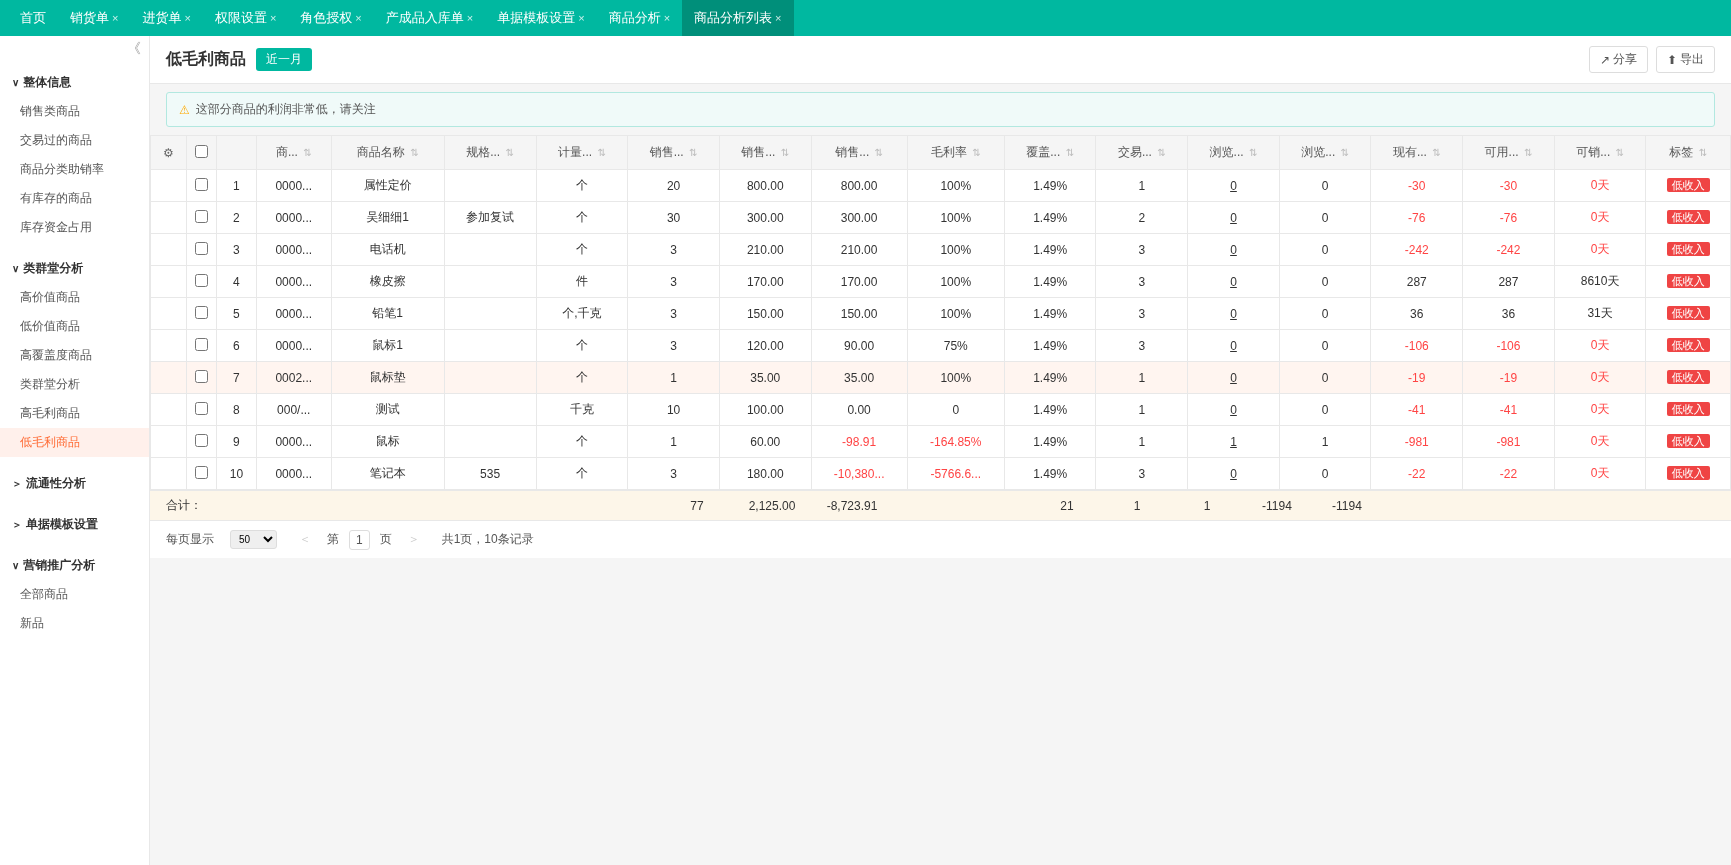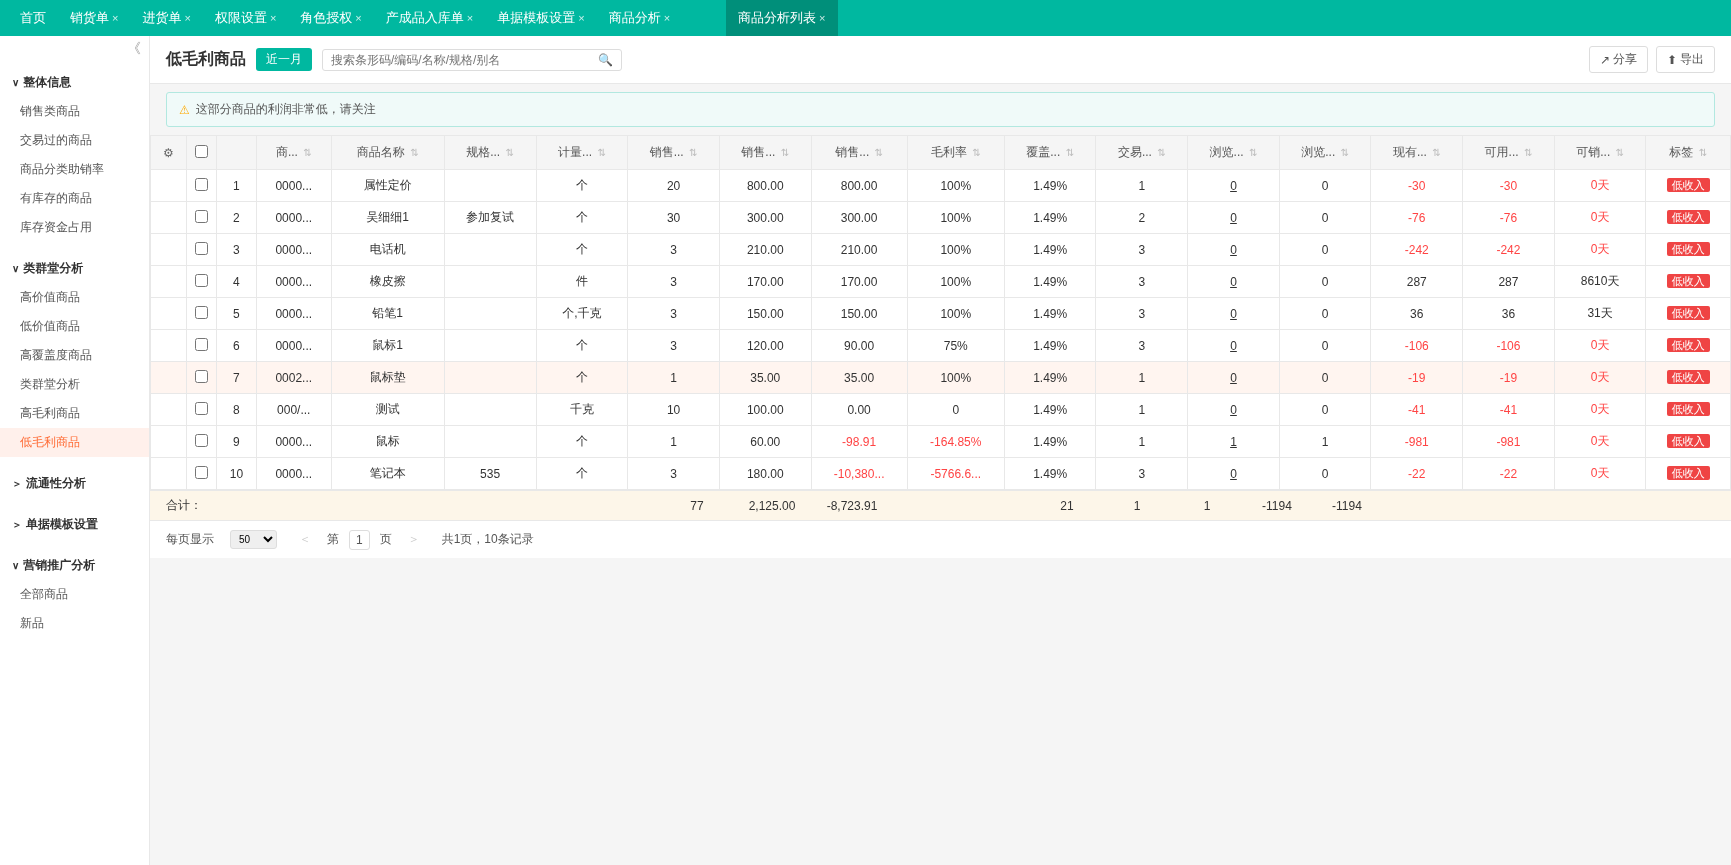--- a/index.html
+++ b/index.html
@@ -1,21 +1,21 @@
 <!DOCTYPE html>
 <html><head>
   <meta charset="utf-8">
   <style>
     * { margin: 0; padding: 0; box-sizing: border-box; }
     body { font-family: "Microsoft YaHei", Arial, sans-serif; font-size: 12px; background: #f5f5f5; color: #333; width: 1731px; min-height: 865px; overflow-x: hidden; }
 
     
     .top-nav { display: flex; align-items: center; background: #00b8a0; height: 36px; padding: 0 8px; }
     .nav-item { color: #fff; padding: 0 12px; cursor: pointer; font-size: 13px; height: 36px; display: flex; align-items: center; white-space: nowrap; }
-    .nav-item.active { background: #008f7a; margin-left: 44px; }
+    .nav-item.active { background: #008f7a; }
     .nav-close { margin-left: 3px; font-size: 11px; opacity: 0.8; }
 
     
     .main-layout { display: flex; height: calc(865px - 36px); }
 
     
     .sidebar { width: 150px; background: #fff; border-right: 1px solid #e8e8e8; overflow-y: auto; flex-shrink: 0; }
     .sidebar-section { padding: 6px 0; }
     .sidebar-section-title { display: flex; align-items: center; padding: 6px 12px; color: #333; font-weight: bold; font-size: 12px; cursor: pointer; }
     .sidebar-section-title .arrow { margin-right: 4px; font-size: 10px; }
@@ -165,24 +165,20 @@
       <div class="sidebar-item">全部商品</div>
       <div class="sidebar-item">新品</div>
     </div>
   </div>
 
   <div class="content">
 
     <div class="content-header">
       <div class="page-title">低毛利商品</div>
       <button class="period-btn">近一月</button>
-      <div class="search-box">
-        <input type="text" placeholder="搜索条形码/编码/名称/规格/别名" style="">
-        <span class="search-icon">🔍</span>
-      </div>
       <div class="header-actions">
         <button class="action-btn">
           <span>↗</span>
           <span>分享</span>
         </button>
         <button class="action-btn">
           <span>⬆</span>
           <span>导出</span>
         </button>
       </div>

